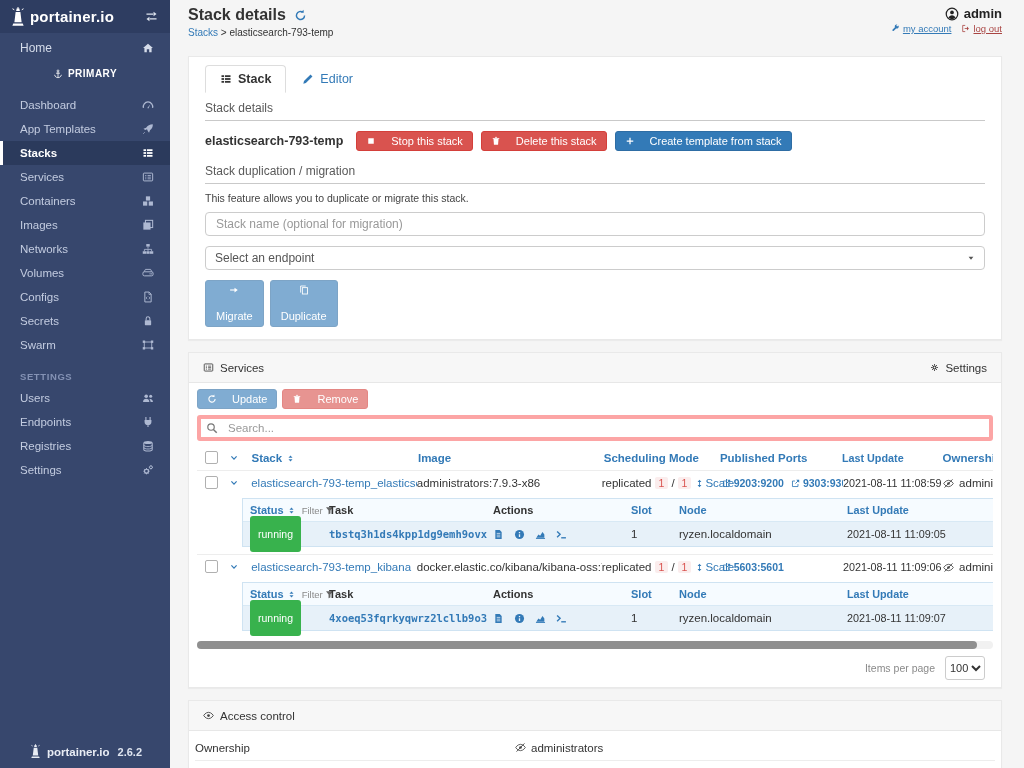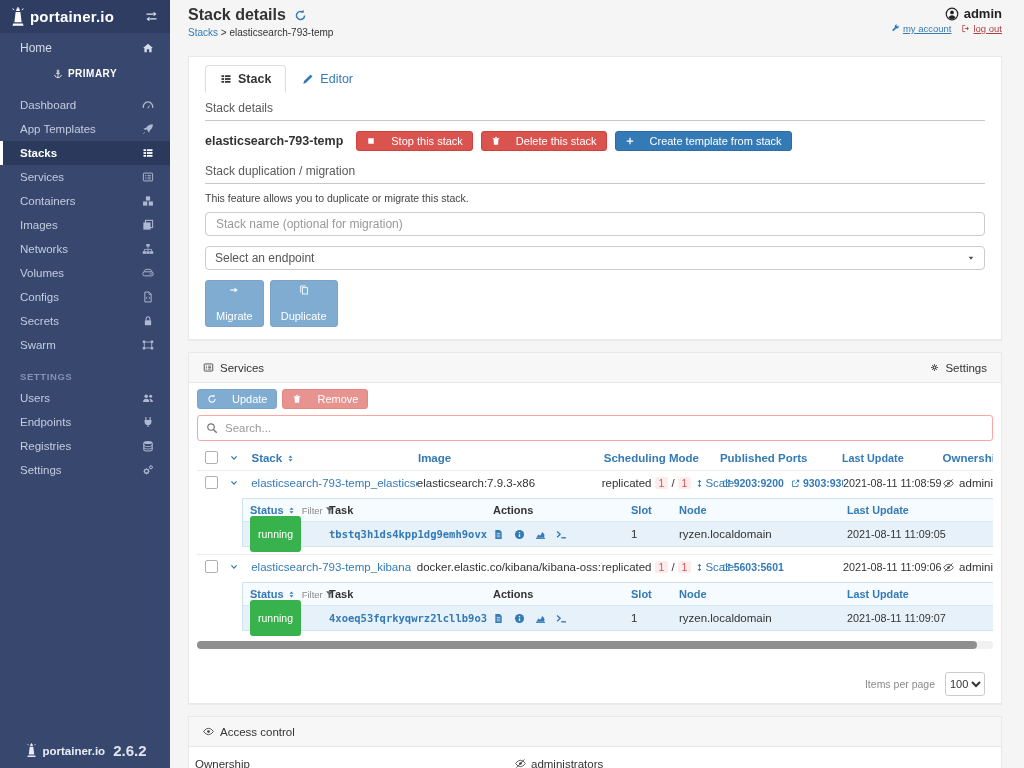--- a/index.html
+++ b/index.html
@@ -22,21 +22,21 @@
   nav { display:block; }
   #side-items { margin-top:8px; }
   .side-item { height:24px; display:flex; align-items:center; justify-content:space-between; padding:0 16px 0 20px; font-size:11.5px; cursor:pointer; }
   .side-item .ic { font-size:12px; color:#aeb9d2; }
   .side-item.active { background:#2b3a5c; border-left:3px solid #fff; padding-left:17px; color:#fff; font-weight:700; }
   .side-item.active .ic { color:#fff; }
   .side-section { margin:14px 0 4px; padding-left:20px; font-size:9.5px; font-weight:700; letter-spacing:.6px; color:#8492b4; }
   .side-footer { position:absolute; bottom:9px; left:0; right:0; display:flex; align-items:center; justify-content:center; gap:4px; color:#e8ecf4; }
   .side-footer .logo { font-size:15px; }
   .side-footer .bname { font-size:11.5px; font-weight:700; }
-  .side-footer .ver { font-size:15px; font-weight:700; margin-left:4px; color:#dfe5f0; }
+  .side-footer .ver { font-size:11px; font-weight:700; margin-left:4px; color:#dfe5f0; }
 
   
   .content { flex:1; height:768px; padding:6px 22px 0 18px; overflow:hidden; }
   .page-header { position:relative; height:50px; }
   .title-row { display:flex; align-items:center; gap:8px; }
   .title-row h1 { font-size:16px; font-weight:700; color:#333; }
   .title-row .ic { font-size:13px; color:#337ab7; cursor:pointer; }
   .breadcrumb { margin-top:3px; font-size:10px; color:#333; }
   .breadcrumb a { color:#337ab7; }
   .ph-right { position:absolute; right:0; top:0; text-align:right; }
@@ -74,21 +74,21 @@
 
   .p2 { margin-bottom:12px; }
   .w-head { display:flex; justify-content:space-between; align-items:center; height:30px; padding:0 14px; background:#f7f7f7; border-bottom:1px solid #e7e7e7; font-size:11.5px; color:#333; }
   .w-title { display:flex; align-items:center; gap:6px; }
   .w-title .ic { font-size:11px; color:#444; }
   .w-settings { display:flex; align-items:center; gap:5px; cursor:pointer; }
   .w-settings .ic { font-size:11px; }
   .w-body { padding:6px 8px 0; }
   .act-btns { display:flex; gap:5px; margin-bottom:6px; }
   .search { position:relative; margin-bottom:5px; }
-  .search input { width:100%; height:26px; border:1px solid #fca5a5; border-radius:3px; padding:0 10px 0 27px; font-size:11.5px; color:#555; font-family:inherit; }
+  .search input { width:100%; height:26px; border:4px solid #fca5a5; border-radius:3px; padding:0 10px 0 27px; font-size:11.5px; color:#555; font-family:inherit; }
   .search input::placeholder { color:#999; }
   .search .ic { position:absolute; left:9px; top:7px; font-size:12px; color:#777; }
 
   .tbl-clip { overflow:hidden; width:100%; }
   .tbl { min-width:852px; font-size:11.5px; }
   .trow { display:flex; align-items:center; height:25px; border-top:1px solid #ededed; }
   .trow.thead { border-top:none; height:24px; }
   .thead .col-label { color:#337ab7; font-weight:700; display:inline-flex; align-items:center; gap:4px; cursor:pointer; }
   .thead .ic.sort { font-size:9px; }
   .c-check { width:34px; padding-left:8px; }
@@ -122,21 +122,21 @@
   .t-task a { font-family:"DejaVu Sans Mono",monospace; font-weight:700; font-size:10.5px; color:#337ab7; }
   .t-act { width:138px; display:flex; align-items:center; gap:10px; color:#337ab7; }
   .t-act .ic { font-size:11px; cursor:pointer; }
   .t-slot { width:48px; }
   .t-node { width:168px; }
   .t-upd { width:170px; font-size:10.8px; }
   .run-badge { background:#38b24d; color:#fff; font-size:10.5px; padding:12px 8px; border-radius:3px; }
 
   .hscroll { margin-top:3px; height:8px; background:#f1f1f1; border-radius:4px; }
   .hscroll .thumb { width:98%; height:8px; background:#8f8f8f; border-radius:4px; cursor:pointer; }
-  .tfoot { display:flex; justify-content:flex-end; align-items:center; gap:10px; height:38px; padding-right:8px; font-size:10.5px; color:#8a8a8a;margin-top:16px; }
+  .tfoot { display:flex; justify-content:flex-end; align-items:center; gap:10px; height:38px; padding-right:8px; font-size:10.5px; color:#8a8a8a; }
   .tfoot select { width:40px; height:24px; border:1px solid #ccc; border-radius:3px; font-size:11px; color:#333; font-family:inherit; background:#fff; }
 
   .p3 .w-body { padding:4px 6px 14px; }
   .own-row { display:flex; align-items:center; height:26px; border-bottom:1px solid #ededed; font-size:11.5px; }
   .own-l { width:40%; }
   .own-v { display:flex; align-items:center; gap:5px; }
   .own-v .ic { font-size:11px; color:#444; }
   .chg { display:inline-flex; align-items:center; gap:5px; color:#337ab7; font-size:11.5px; font-weight:700; margin-top:12px; }
   .chg .ic { font-size:11px; }
 </style>
@@ -576,21 +576,21 @@
               </div>
             </div>
             <div class="trow">
               <div class="c-check"><span class="cbx"></span></div>
               <div class="c-chev"><i class="ic">
                   <svg viewBox="0 0 16 16" aria-hidden="true">
                     <path d="M2.8 4.8L8 10.4l5.2-5.6" fill="none" stroke="currentColor" stroke-width="2.4"></path>
                   </svg>
                 </i></div>
               <a class="lnk c-name">elasticsearch-793-temp_elasticsearch</a>
-              <div class="c-img">elasticsearch:7.9.3-x86</div>
+              <div class="c-img">administrators:7.9.3-x86</div>
               <div class="c-sched">
                 <span>replicated</span>
                 <span class="badge-num">1</span>
                 <span>/</span>
                 <span class="badge-num">1</span>
                 <a class="scale-link">
                   <i class="ic">
                     <svg viewBox="0 0 16 16" aria-hidden="true">
                       <path d="M8 3.4v9.2" stroke="currentColor" stroke-width="1.5"></path>
                       <path d="M4.6 5.2L8 1.4l3.4 3.8zM4.6 10.8L8 14.6l3.4-3.8z" fill="currentColor"></path>

